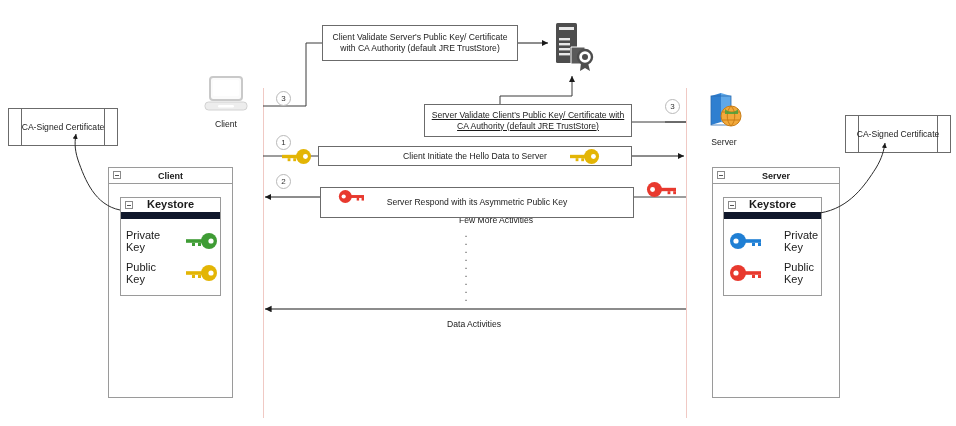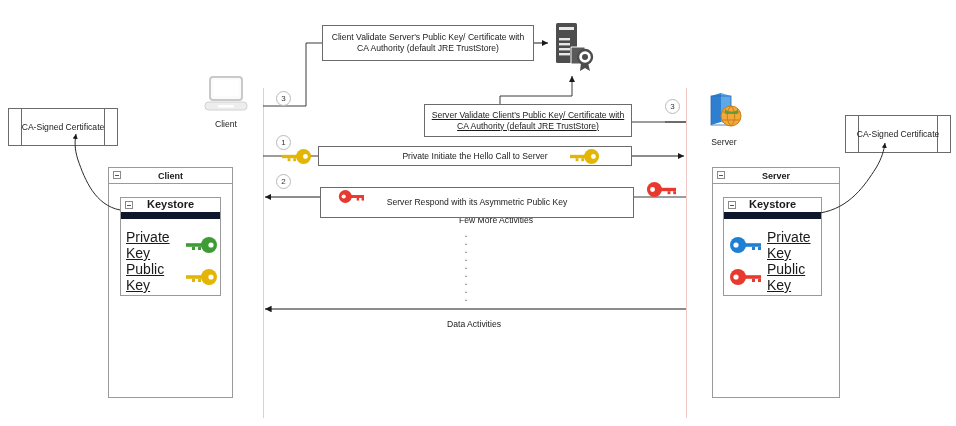--- a/index.html
+++ b/index.html
@@ -25,21 +25,21 @@
   .panel-hd .minus{position:absolute;left:4px;top:3px;width:8px;height:8px;
       border:1px solid #8a8a8a;background:#fff;box-sizing:border-box;}
   .panel-hd .minus:after{content:"";position:absolute;left:1px;top:3px;width:4px;height:1px;background:#555;}
   .inner{position:absolute;border:1px solid #9a9a9a;background:#ffffff;box-sizing:border-box;}
   .inner-hd{height:14px;border-bottom:7px solid #0f172a;position:relative;
             display:flex;align-items:flex-start;justify-content:center;
             font-size:11px;font-weight:bold;color:#1a1a1a;}
   .inner-hd .minus{position:absolute;left:4px;top:3px;width:8px;height:8px;
       border:1px solid #8a8a8a;background:#fff;box-sizing:border-box;}
   .inner-hd .minus:after{content:"";position:absolute;left:1px;top:3px;width:4px;height:1px;background:#555;}
-  .keyrow{position:absolute;display:flex;align-items:center;gap:6px;font-size:14px;text-decoration:underline;}
+  .keyrow{position:absolute;display:flex;align-items:center;gap:23px;font-size:11px;}
 
   
   .certbox{position:absolute;border:1px solid #6b6b6b;background:#fff;box-sizing:border-box;}
   .certbox .vl{position:absolute;top:0;bottom:0;width:1px;background:#6b6b6b;}
   .certbox .txt{position:absolute;left:0;right:0;top:0;bottom:0;
       display:flex;align-items:center;justify-content:center;font-size:8.6px;}
 
   
   .lifeline{position:absolute;width:1.4px;background:#f0c9c4;}
 
@@ -216,30 +216,30 @@
         <circle cx="9" cy="8" r="8" fill="#e8392e"></circle>
           <circle cx="7" cy="8" r="2.6" fill="#fff"></circle>
         <path d="M15,6.2 L32,6.2 L32,9.8 L15,9.8 z" fill="#e8392e"></path>
         <path d="M23,9.8 L26,9.8 L26,13 L23,13 z" fill="#e8392e"></path>
         <path d="M29,9.8 L32,9.8 L32,13 L29,13 z" fill="#e8392e"></path>
       </svg>
     </span>
     <span style="margin-left:auto;">Public Key</span>
   </div>
 
-  <div class="msgbox" style="left:322px;top:25px;width:212px;height:36px;">
+  <div class="msgbox" style="left:322px;top:25px;width:196px;height:36px;">
     <span>Client Validate Server's Public Key/ Certificate with CA Authority (default JRE TrustStore)</span>
   </div>
 
   <div class="msgbox" style="left:424px;top:104px;width:208px;height:33px;text-decoration:underline;">
     <span>Server Validate Client's Public Key/ Certificate with CA Authority (default JRE TrustStore)</span>
   </div>
 
   <div class="msgbox" style="left:318px;top:146px;width:314px;height:20px;">
-    <span>Private Initiate the Hello Call to Server</span>
+    <span>Client Initiate the Hello Data to Server</span>
   </div>
 
   <div class="msgbox" style="left:320px;top:187px;width:314px;height:31px;">
     <span>Server Respond with its Asymmetric Public Key</span>
   </div>
 
   <span class="keyabs" style="left:282px;top:149px;">
     <svg class="keyicon" width="30" height="15" viewBox="0 0 32 16">
       <circle cx="23" cy="8" r="8" fill="#e3b505"></circle>
         <circle cx="25" cy="8" r="2.6" fill="#fff"></circle>

